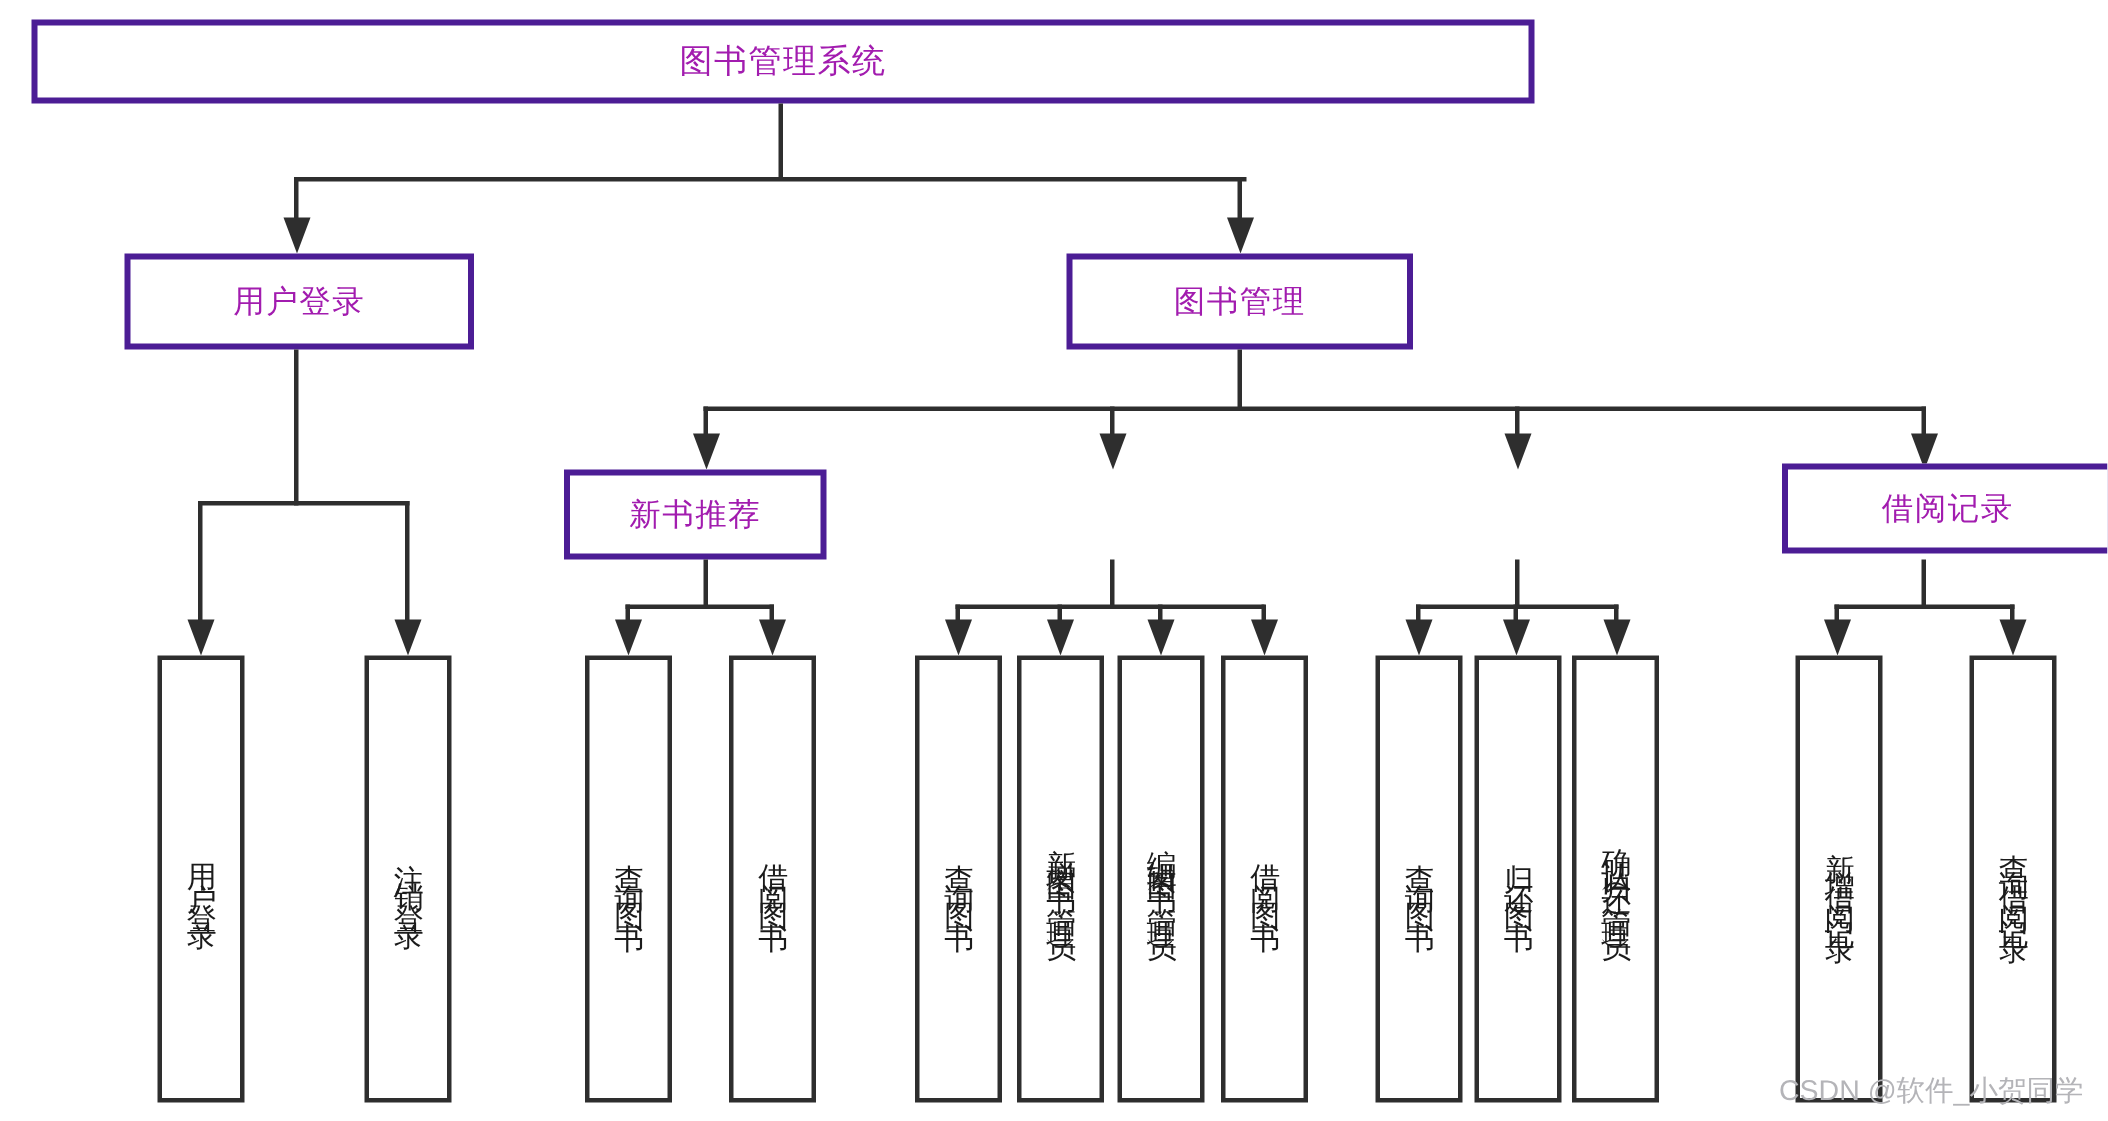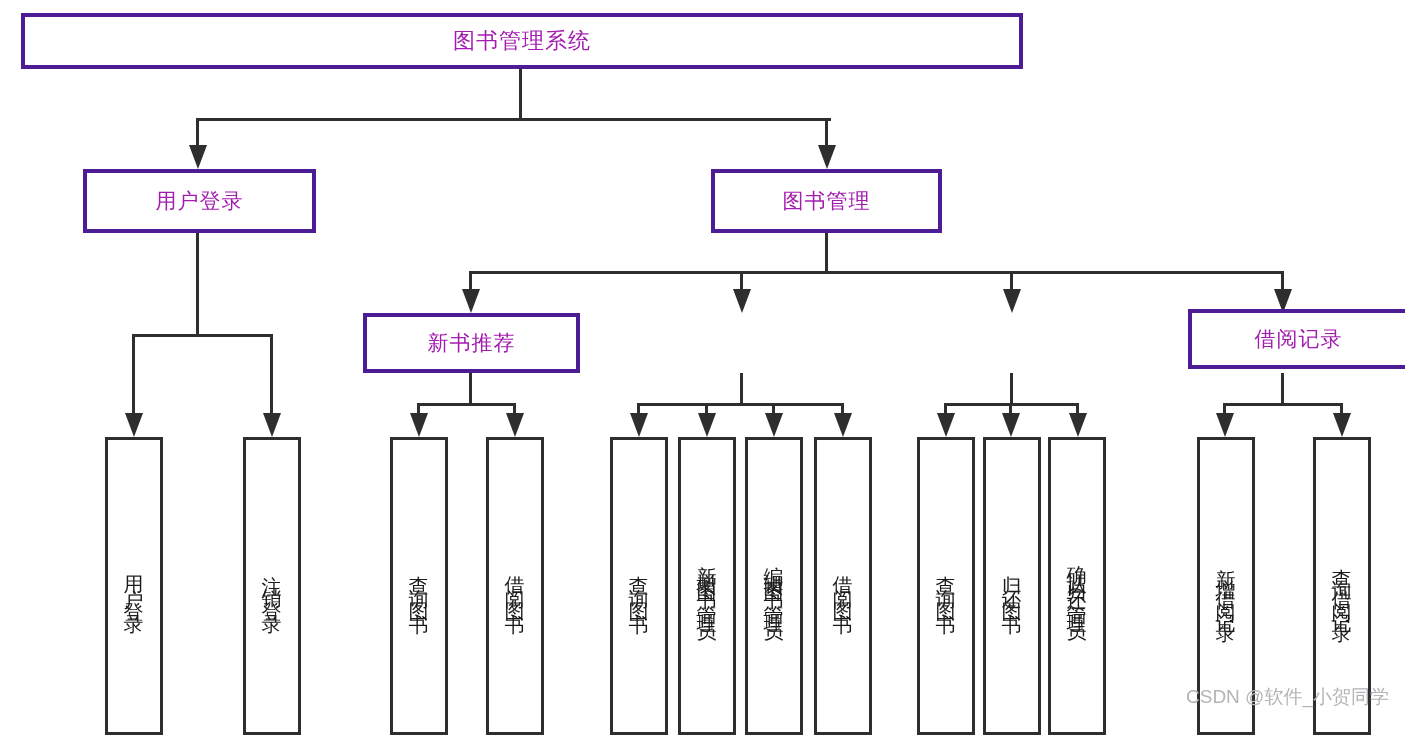--- a/index.html
+++ b/index.html
@@ -29,21 +29,21 @@
 
   .hline, .vline { position:absolute; background:#2e2e2e; }
   .hline { height:3px; }
   .vline { width:3px; }
   .arrow {
     position:absolute; width:0; height:0;
     border-left:9px solid transparent; border-right:9px solid transparent;
     border-top:24px solid #2e2e2e;
   }
   .watermark {
-    position:absolute; left:1186px; top:684px;
+    position:absolute; left:1186px; top:714px;
     font-size:19px; color:#b4b4b8; z-index:5; white-space:nowrap;
   }
 </style>
 </head>
 <body>
 
 <div id="canvas">
 
   <div class="node root-node" style="left:21px; top:13px; width:1002px; height:56px;">图书管理系统</div>
 
@@ -68,21 +68,21 @@
   <div class="hline" style="left:469px; top:271px; width:815px;"></div>
   <div class="vline" style="left:469px;  top:271px; height:20px;"></div>
   <div class="arrow" style="left:462px;  top:289px;"></div>
   <div class="vline" style="left:740px;  top:271px; height:20px;"></div>
   <div class="arrow" style="left:733px;  top:289px;"></div>
   <div class="vline" style="left:1010px; top:271px; height:20px;"></div>
   <div class="arrow" style="left:1003px; top:289px;"></div>
   <div class="vline" style="left:1281px; top:271px; height:20px;"></div>
   <div class="arrow" style="left:1274px; top:289px;"></div>
 
-  <div class="node" style="left:363px;  top:313px; width:217px; height:60px;">新书推荐</div>
+  <div class="node" style="left:376px;  top:313px; width:175px; height:60px;">新书推荐</div>
   <div class="node" style="left:1173px; top:309px; width:221px; height:60px;margin-left:15px;">借阅记录</div>
 
   <div class="vline" style="left:469px; top:373px; height:32px;"></div>
   <div class="hline" style="left:417px; top:403px; width:99px;"></div>
   <div class="vline" style="left:417px; top:403px; height:12px;"></div>
   <div class="arrow" style="left:410px; top:413px;"></div>
   <div class="vline" style="left:513px; top:403px; height:12px;"></div>
   <div class="arrow" style="left:506px; top:413px;"></div>
 
   <div class="vline" style="left:740px; top:373px; height:32px;"></div>

